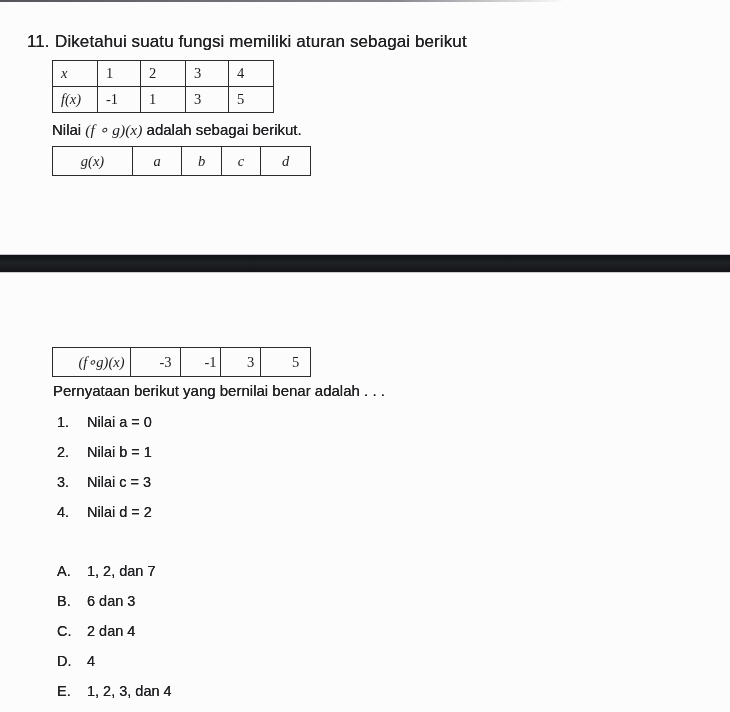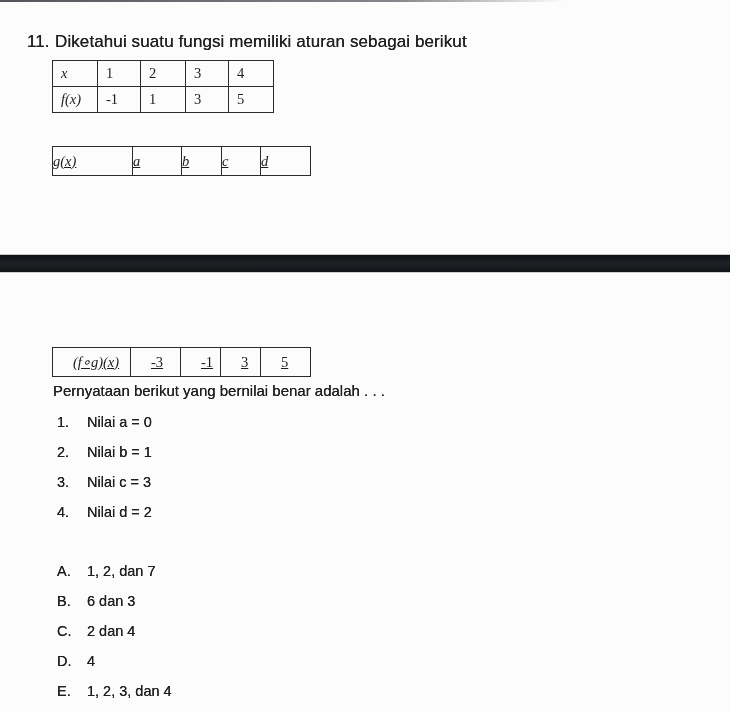--- a/index.html
+++ b/index.html
@@ -31,21 +31,21 @@
     font-family: "Liberation Serif", serif;
     font-size: 14.5px;
     color: #1c1c1f;
   }
   table.tbl td {
     border: 1.6px solid #2b2b2e;
     padding: 0 0 0 8px;
     vertical-align: middle;
     overflow: hidden;
   }
-  table.tbl td.ctr { padding: 0; text-decoration: underline; }
+  table.tbl td.ctr { text-align: center; padding: 0; }
   .var { font-style: italic; }
 
   #table-f { top: 60px; left: 52px; }
   #table-f td { height: 25px; }
 
   .caption-line { position: absolute; top: 121px; left: 52px; font-size: 15px;
                   text-shadow: 0 0 .45px currentColor; white-space: nowrap; }
   .caption-line .math { font-family: "Liberation Serif", serif; font-style: italic;
                         font-size: 15.5px; text-shadow: none; }
 
@@ -101,20 +101,23 @@
     <tr>
       <td class="var">f(x)</td>
       <td>-1</td>
       <td>1</td>
       <td>3</td>
       <td>5</td>
     </tr>
   </tbody>
     </table>
 
+  <div class="caption-line">
+    <span>Nilai </span><span class="math">(f ∘ g)(x)</span><span> adalah sebagai berikut.</span>
+  </div>
 
   <table class="tbl" id="table-g">
     <colgroup>
       <col style="width:80px">
         <col style="width:49px">
         <col style="width:40px">
         <col style="width:39px">
         <col style="width:50px">
     </colgroup>
     <tbody>

